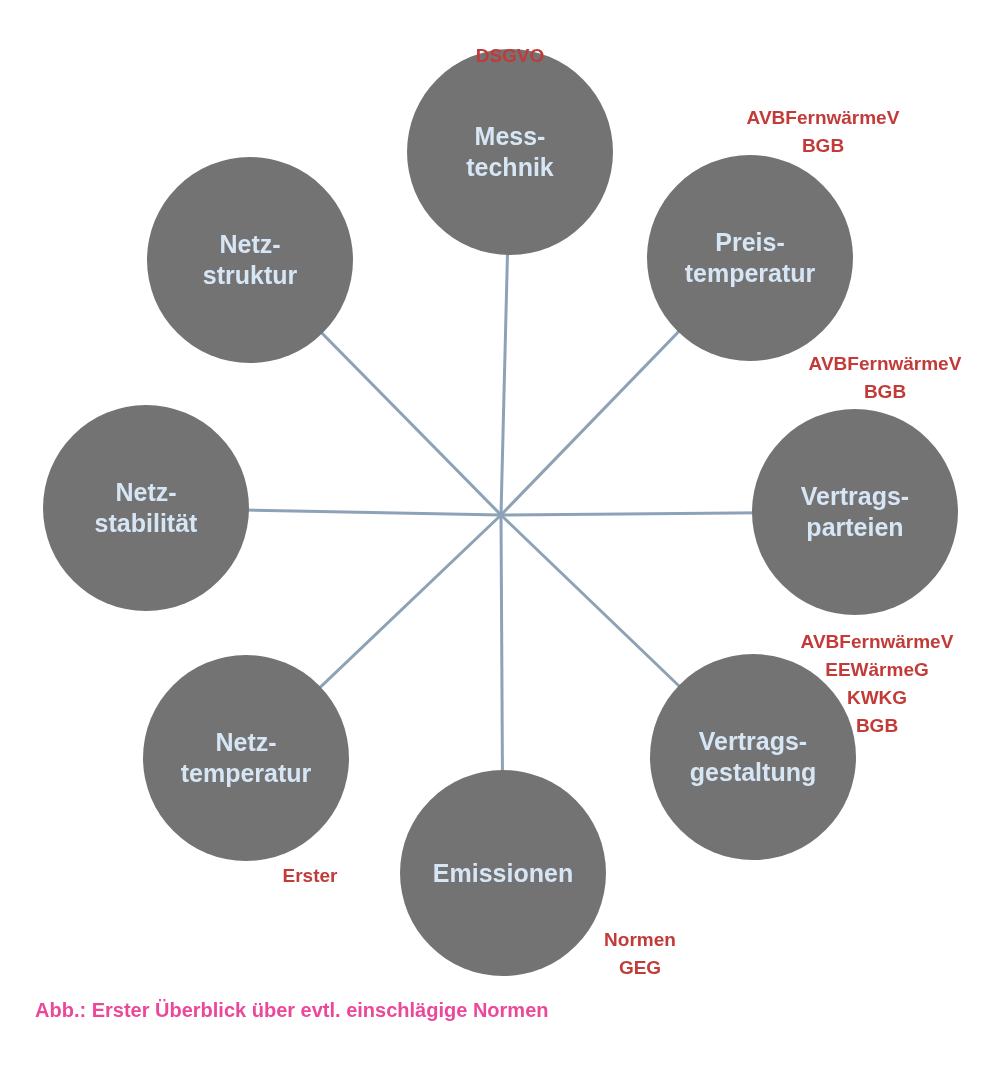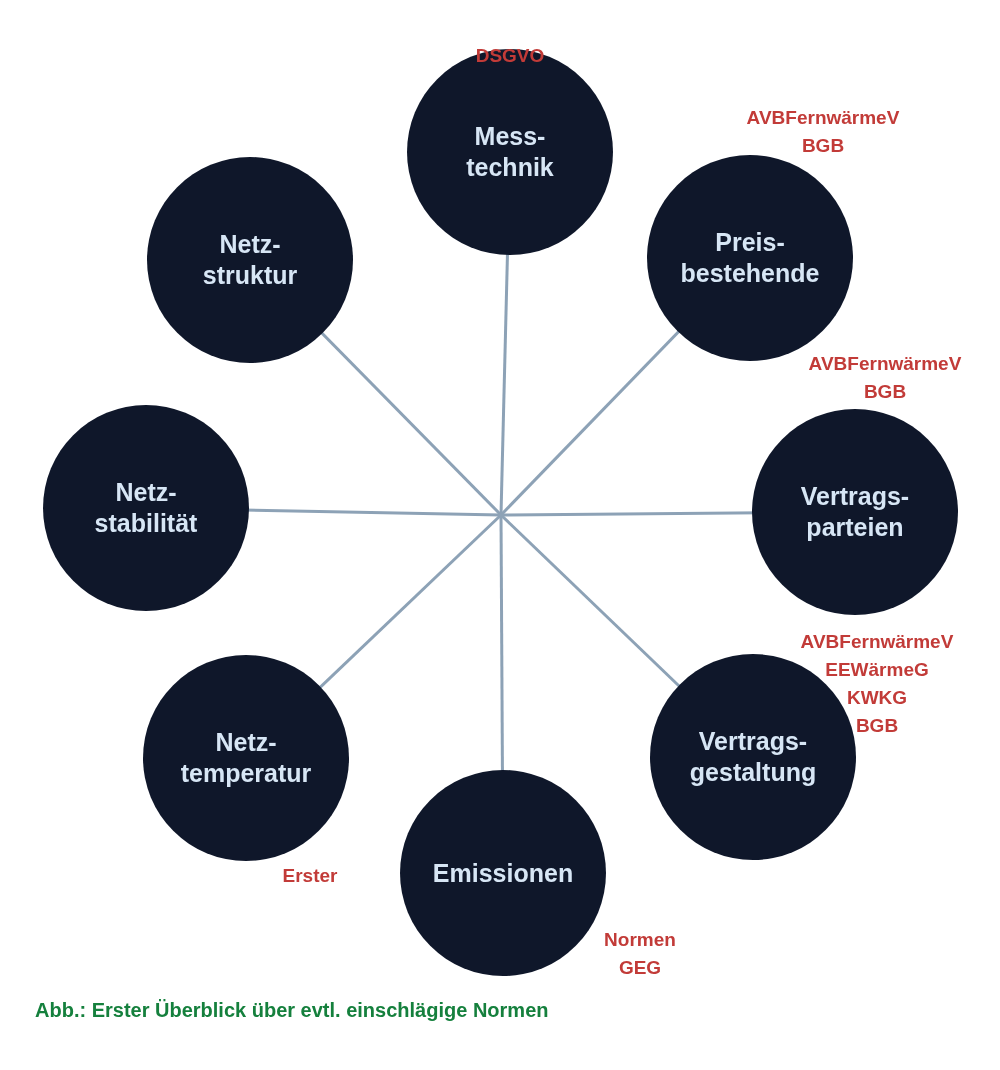--- a/index.html
+++ b/index.html
@@ -20,21 +20,21 @@
     left: 0;
     top: 0;
     z-index: 0;
   }
   .connector-svg line {
     stroke: #8da2b6;
     stroke-width: 3;
   }
   .node {
     position: absolute;
-    background: #0f172a;
+    background: #737373;
     border-radius: 50%;
     display: flex;
     align-items: center;
     justify-content: center;
     text-align: center;
     color: #d7e6f5;
     font-weight: bold;
     z-index: 1;
     white-space: pre-line;
   }
@@ -79,21 +79,21 @@
   .law-vertragsparteien   { left: 785px; top: 350px; width: 200px; }
   .law-vertragsgestaltung { left: 777px; top: 628px; width: 200px; }
   .law-netztemperatur     { left: 240px; top: 862px; width: 140px; }
   .law-emissionen         { left: 570px; top: 926px; width: 140px; }
 
   .caption {
     position: absolute;
     left: 35px;
     top: 999px;
     font-size: 20px;
-    color: #15803d;
+    color: #ec4899;
     font-weight: 600;
   }
 </style>
 </head>
 <body>
 
 <div class="canvas">
 
   <svg class="connector-svg" width="1000" height="1070" aria-hidden="true">
     <line x1="501" y1="515" x2="510" y2="152"></line>
@@ -103,21 +103,21 @@
     <line x1="501" y1="515" x2="503" y2="873"></line>
     <line x1="501" y1="515" x2="246" y2="758"></line>
     <line x1="501" y1="515" x2="146" y2="508"></line>
     <line x1="501" y1="515" x2="250" y2="260"></line>
   </svg>
 
 
   <div class="node sat sat-messtechnik">Mess-
 technik</div>
   <div class="node sat sat-preisgestaltung">Preis-
-bestehende</div>
+temperatur</div>
   <div class="node sat sat-vertragsparteien">Vertrags-
 parteien</div>
   <div class="node sat sat-vertragsgestaltung">Vertrags-
 gestaltung</div>
   <div class="node sat sat-emissionen">Emissionen</div>
   <div class="node sat sat-netztemperatur">Netz-
 temperatur</div>
   <div class="node sat sat-netzstabilitaet">Netz-
 stabilität</div>
   <div class="node sat sat-netzstruktur">Netz-

